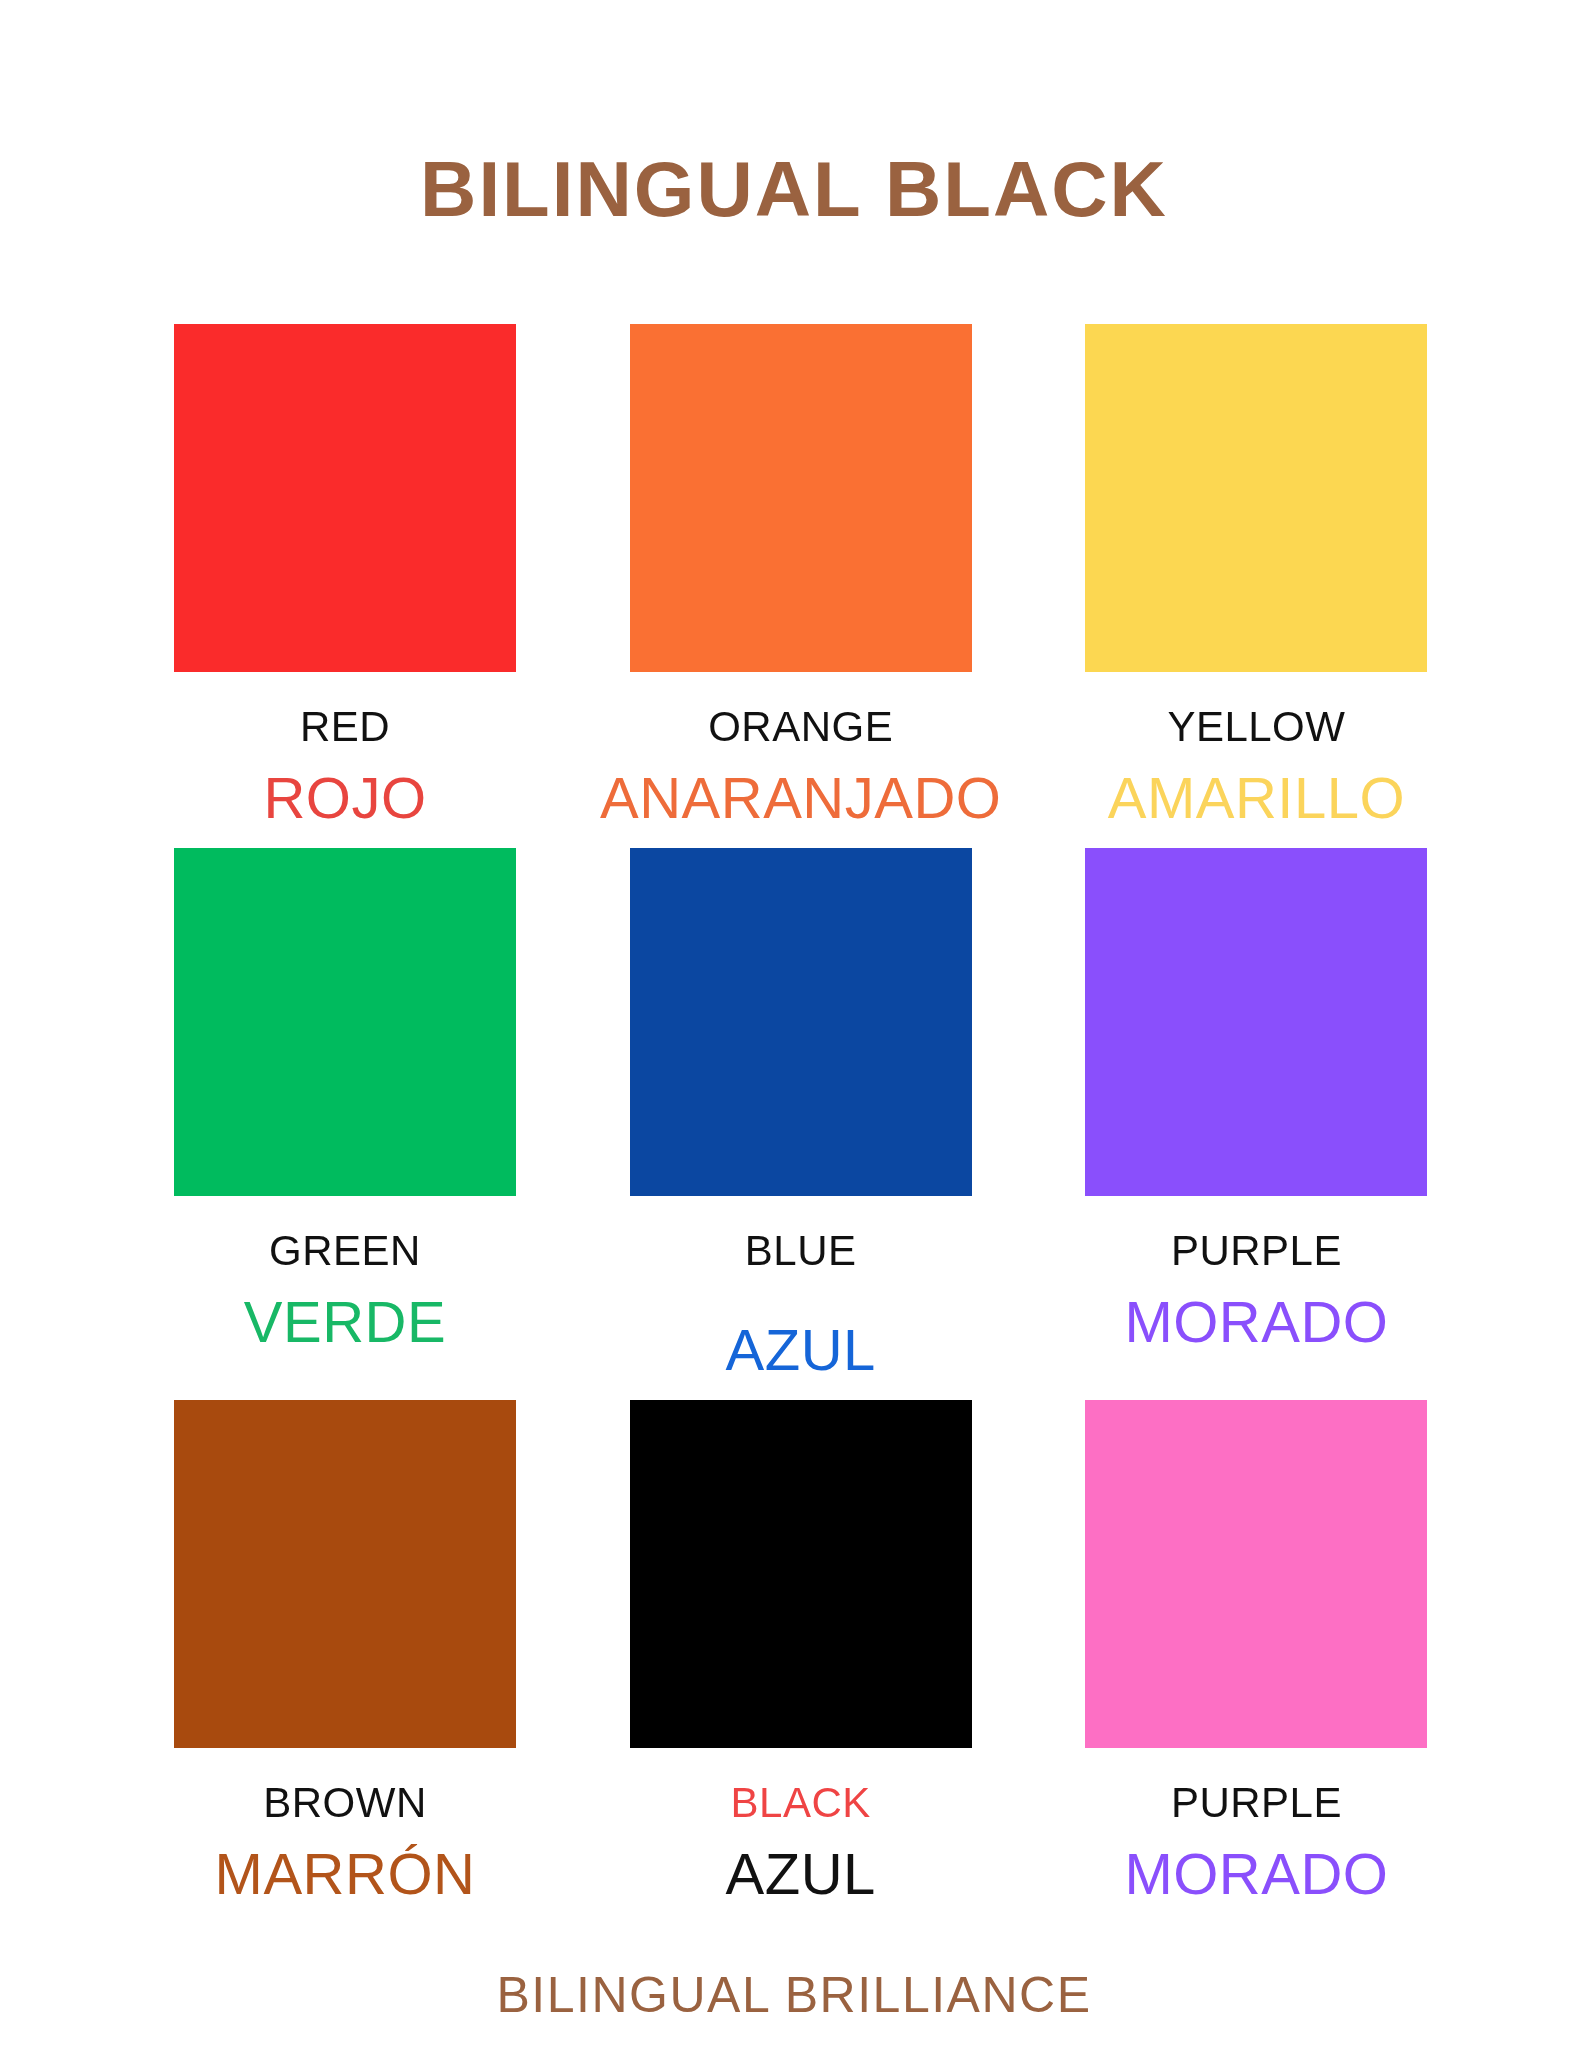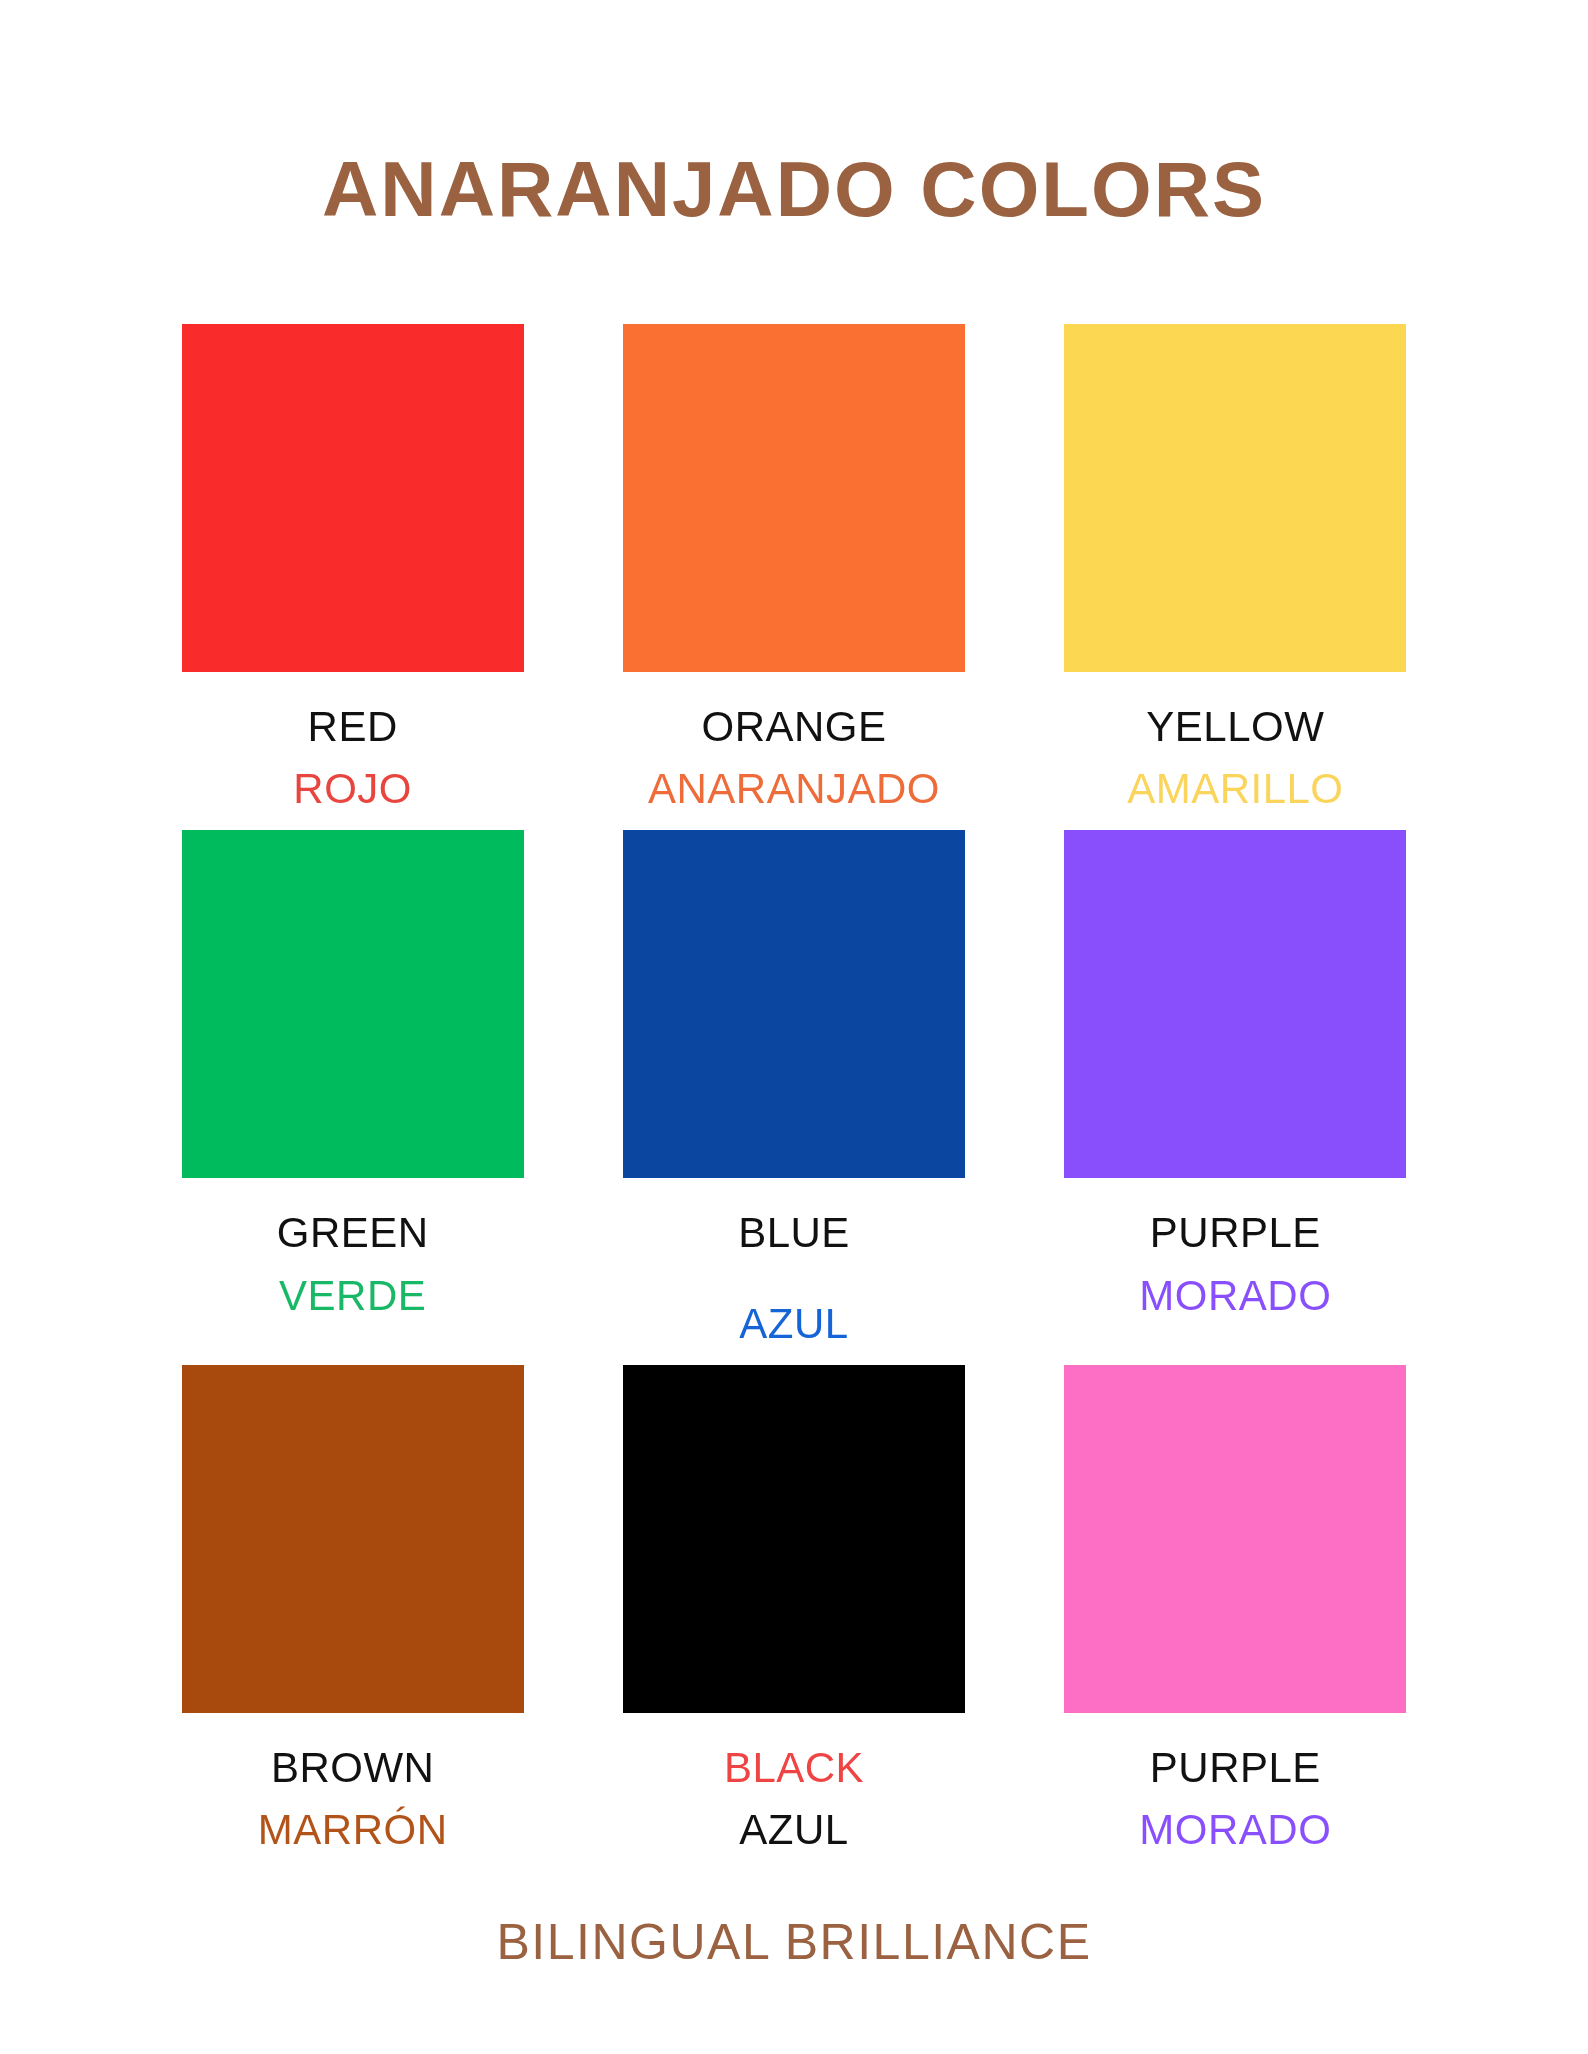--- a/index.html
+++ b/index.html
@@ -55,41 +55,41 @@
     margin-top: 32px;
     font-size: 42px;
     color: #111111;
     letter-spacing: 0.5px;
     line-height: 1.1;
     text-align: center;
     white-space: nowrap;
   }
   .swatch-label-es {
     margin-top: 16px;
-    font-size: 42px;
+    font-size: 58px;
     letter-spacing: 0.5px;
     line-height: 1.1;
     text-align: center;
     white-space: nowrap;
   }
   .page-footer {
     margin-top: 60px;
     font-size: 50px;
     letter-spacing: 1.5px;
     color: #9A6240;
     text-align: center;
     white-space: nowrap;
   }
 </style>
 </head>
 <body style="background: rgb(255, 255, 255);">
 
 <div class="page" style="background: rgb(255, 255, 255);">
 
-  <div class="page-title" style="color: rgb(154, 98, 64);">ANARANJADO COLORS</div>
+  <div class="page-title" style="color: rgb(154, 98, 64);">BILINGUAL BLACK</div>
 
   <div class="swatch-grid">
 
     <div class="swatch-cell">
       <div class="swatch-chip" style="background: rgb(250, 43, 43);"></div>
       <div class="swatch-label-en" style="color: rgb(17, 17, 17);">RED</div>
       <div class="swatch-label-es" style="color: rgb(232, 69, 63);">ROJO</div>
     </div>
 
     <div class="swatch-cell">

